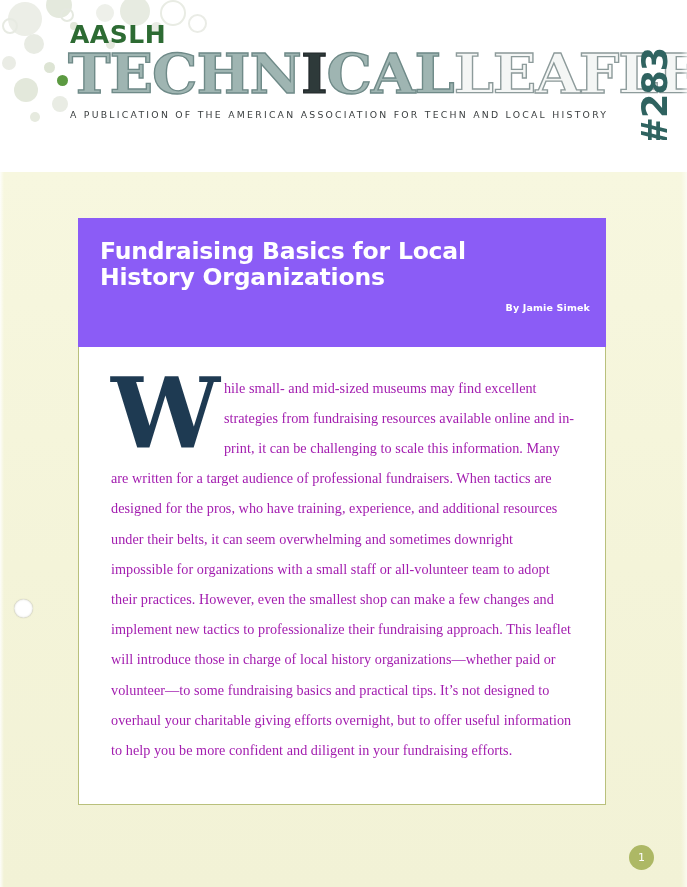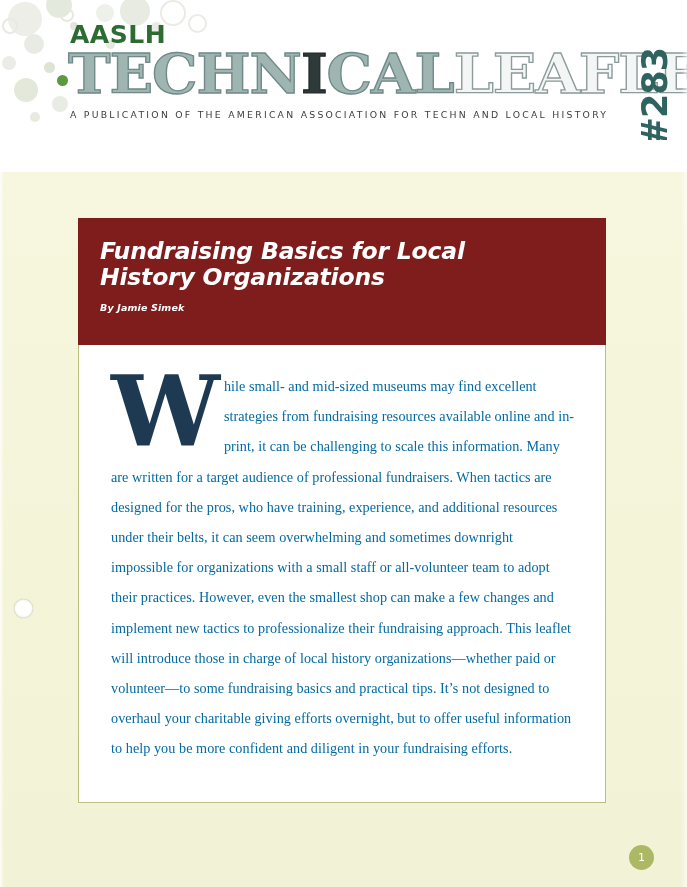--- a/index.html
+++ b/index.html
@@ -157,44 +157,44 @@
 
   
   .article {
     position: absolute;
     left: 78px;
     top: 218px;
     width: 528px;
   }
 
   .title-block {
-    background: #7f1d1d;
+    background: #8b5cf6;
     padding: 20px 8px 26px 22px;
     box-sizing: border-box;
     width: 528px;
     min-height: 127px;
-    font-style: italic;
   }
   .article-title {
     font-family: "DejaVu Sans", sans-serif;
     font-weight: bold;
     font-size: 23.5px;
     line-height: 1.12;
     color: #ffffff;
     letter-spacing: -0.2px;
     margin: 0 0 11px 0;
     max-width: 430px;
   }
   .byline {
     font-family: "DejaVu Sans", sans-serif;
     font-weight: bold;
     font-size: 9.5px;
     color: #ffffff;
     letter-spacing: 0.15px;
-    margin: 0;
+    margin: 8px;
+    text-align: right;
   }
 
   .body-panel {
     background: #ffffff;
     border: 1px solid #b9c07c;
     border-top: none;
     box-sizing: border-box;
     width: 528px;
     height: 458px;
     padding: 26px 30px 20px 32px;
@@ -209,21 +209,21 @@
     line-height: 0.76;
     color: #1e3a52;
     margin: 4px 7px 0 0;
     letter-spacing: -3px;
   }
 
   .body-text {
     font-family: "Liberation Serif", serif;
     font-size: 14.2px;
     line-height: 30.2px;
-    color: #0369a1;
+    color: #a21caf;
     text-align: left;
     margin: 0;
     letter-spacing: 0.05px;
   }
 
   
   .page-badge {
     position: absolute;
     left: 629px;
     top: 845px;

